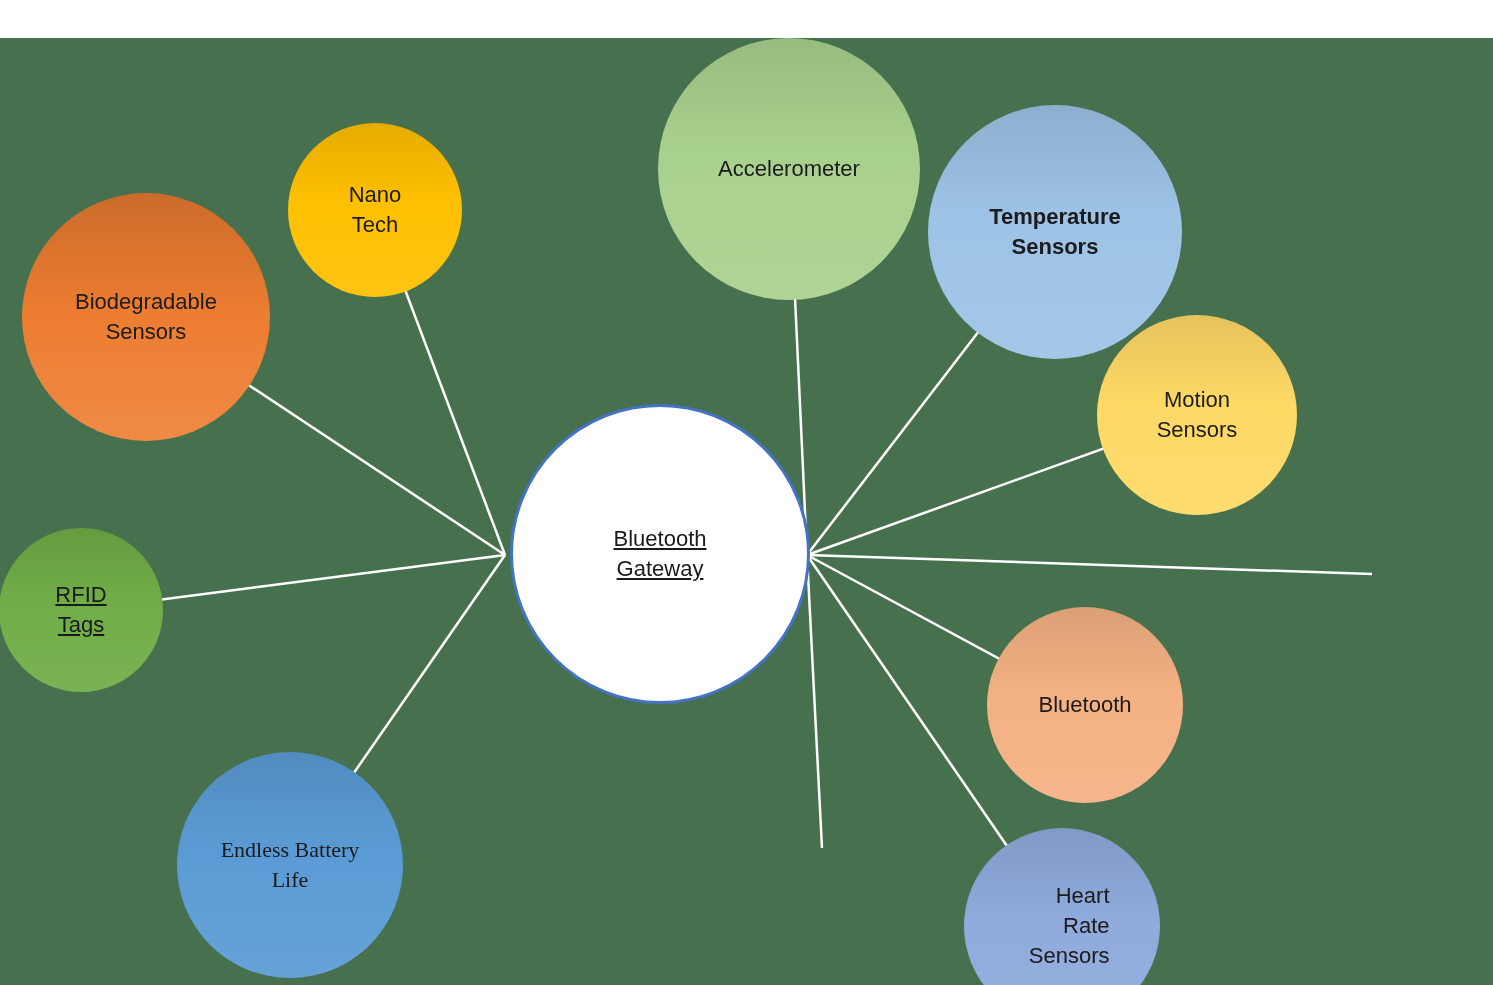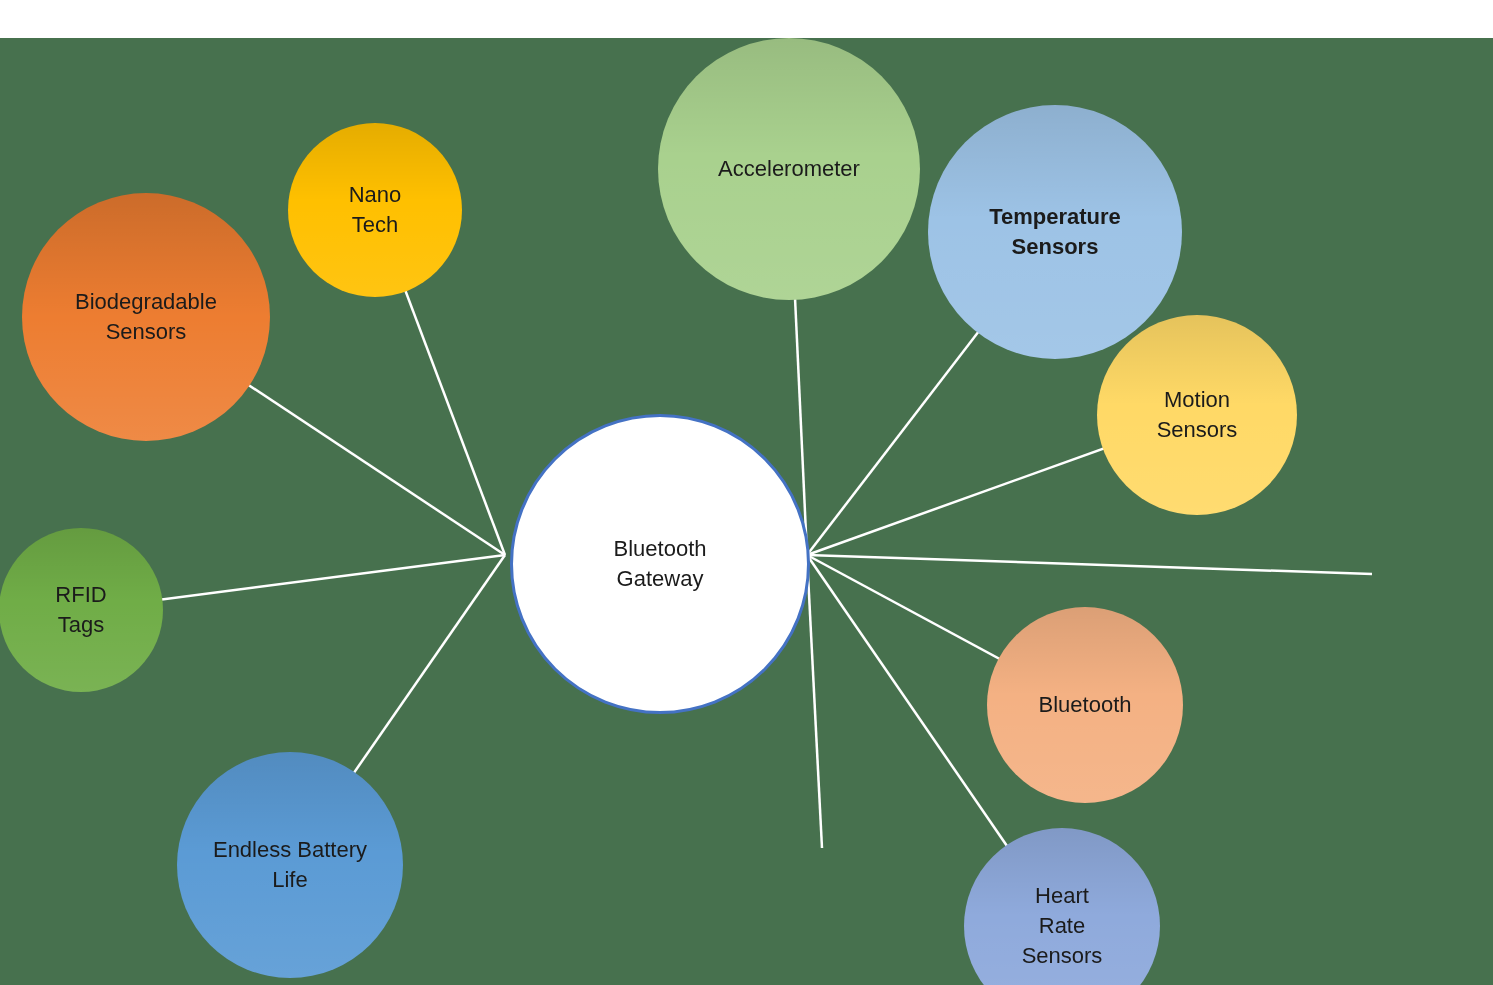--- a/index.html
+++ b/index.html
@@ -23,41 +23,42 @@
     align-items: center;
     justify-content: center;
     text-align: center;
     font-size: 22px;
     line-height: 1.36;
     color: #1b1b1b;
     background-image: linear-gradient(180deg, rgba(0,0,0,0.10) 0%, rgba(0,0,0,0.0) 45%, rgba(255,255,255,0.07) 100%);
   }
   .node .lbl { display: inline-block; }
   .n-center {
-    left: 510px; top: 376px; width: 300px; height: 300px;
+    left: 510px; top: 366px; width: 300px; height: 300px;
     border: 3px solid #4472C4;
     box-sizing: border-box;
     background-image: none;
+    text-decoration: underline;
   }
   .n-center .lbl        { max-width: 130px; }
   .n-accelerometer      { left: 658px;  top: 0px;   width: 262px; height: 262px; }
   .n-accelerometer .lbl { max-width: 220px; }
   .n-temperature        { left: 928px;  top: 67px;  width: 254px; height: 254px; }
   .n-temperature .lbl   { max-width: 180px; }
   .n-motion             { left: 1097px; top: 277px; width: 200px; height: 200px; }
   .n-motion .lbl        { max-width: 110px; }
   .n-directionality     { left: 1252px; top: 416px; width: 240px; height: 240px; }
   .n-directionality .lbl{ max-width: 220px; }
   .n-gyroscope          { left: 987px;  top: 569px; width: 196px; height: 196px; }
   .n-gyroscope .lbl     { max-width: 160px; }
   .n-heartrate          { left: 964px;  top: 790px; width: 196px; height: 196px; }
-  .n-heartrate .lbl     { max-width: 95px; }
+  .n-heartrate .lbl     { max-width: 95px; text-align: right; }
   .n-amplified          { left: 722px;  top: 710px; width: 200px; height: 200px; }
   .n-amplified .lbl     { max-width: 135px; }
-  .n-endless            { left: 177px;  top: 714px; width: 226px; height: 226px; }
+  .n-endless            { left: 177px;  top: 714px; width: 226px; height: 226px; font-family: Liberation Serif, serif; }
   .n-endless .lbl       { max-width: 165px; }
   .n-rfid               { left: -1px;   top: 490px; width: 164px; height: 164px; }
   .n-rfid .lbl          { max-width: 80px; }
   .n-biodegradable      { left: 22px;   top: 155px; width: 248px; height: 248px;
                           background-image: linear-gradient(180deg, rgba(0,0,0,0.14) 0%, rgba(0,0,0,0.0) 50%, rgba(255,255,255,0.10) 100%); }
   .n-biodegradable .lbl { max-width: 200px; }
   .n-nanotech           { left: 288px;  top: 85px;  width: 174px; height: 174px; justify-content: center; }
   .n-nanotech .lbl      { max-width: 80px; }
 </style>
 </head>
@@ -100,21 +101,21 @@
 
   <div class="node n-heartrate" style="background-color: rgb(143, 170, 220);">
     <span class="lbl">Heart Rate Sensors</span>
   </div>
 
 
   <div class="node n-endless" style="background-color: rgb(91, 155, 213);">
     <span class="lbl">Endless Battery Life</span>
   </div>
 
-  <div class="node n-rfid" style="background-color: rgb(112, 173, 71);">
+  <div class="node n-rfid" style="background-color: rgb(112, 173, 71); text-decoration: underline;">
     <span class="lbl">RFID Tags</span>
   </div>
 
   <div class="node n-biodegradable" style="background-color: rgb(237, 125, 49); text-align: center;">
     <span class="lbl">Biodegradable Sensors</span>
   </div>
 
   <div class="node n-nanotech" style="background-color: rgb(255, 192, 0);">
     <span class="lbl">Nano Tech</span>
   </div>

